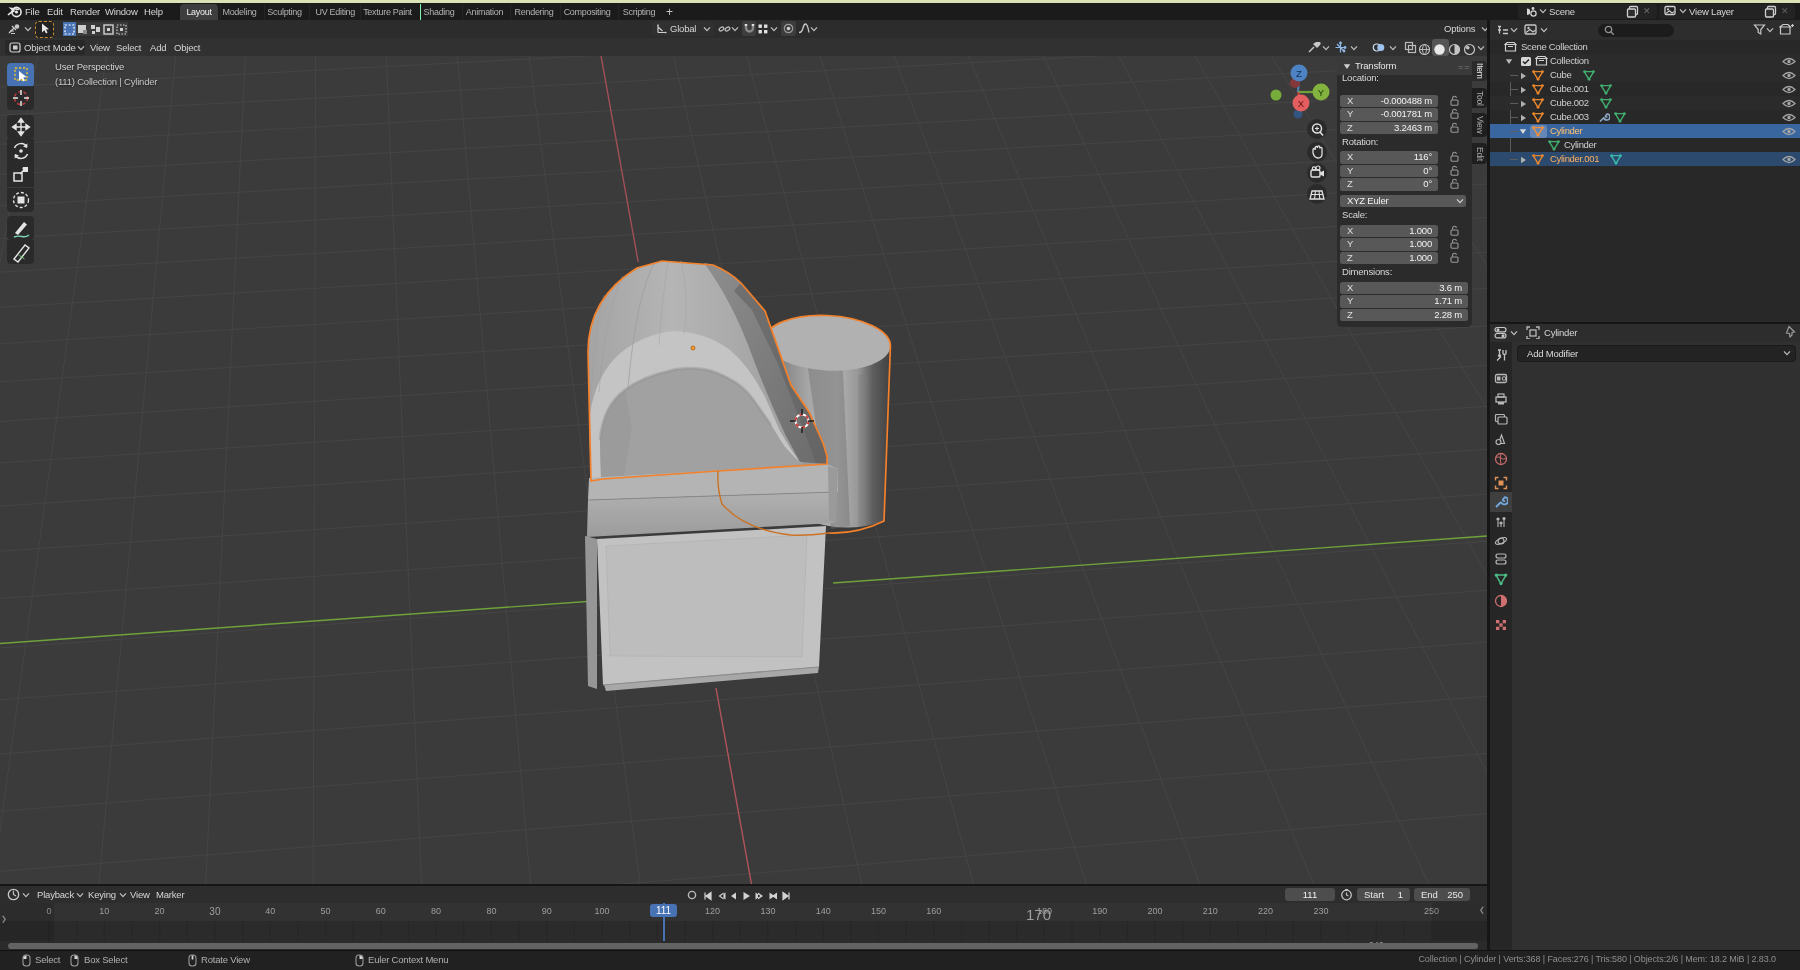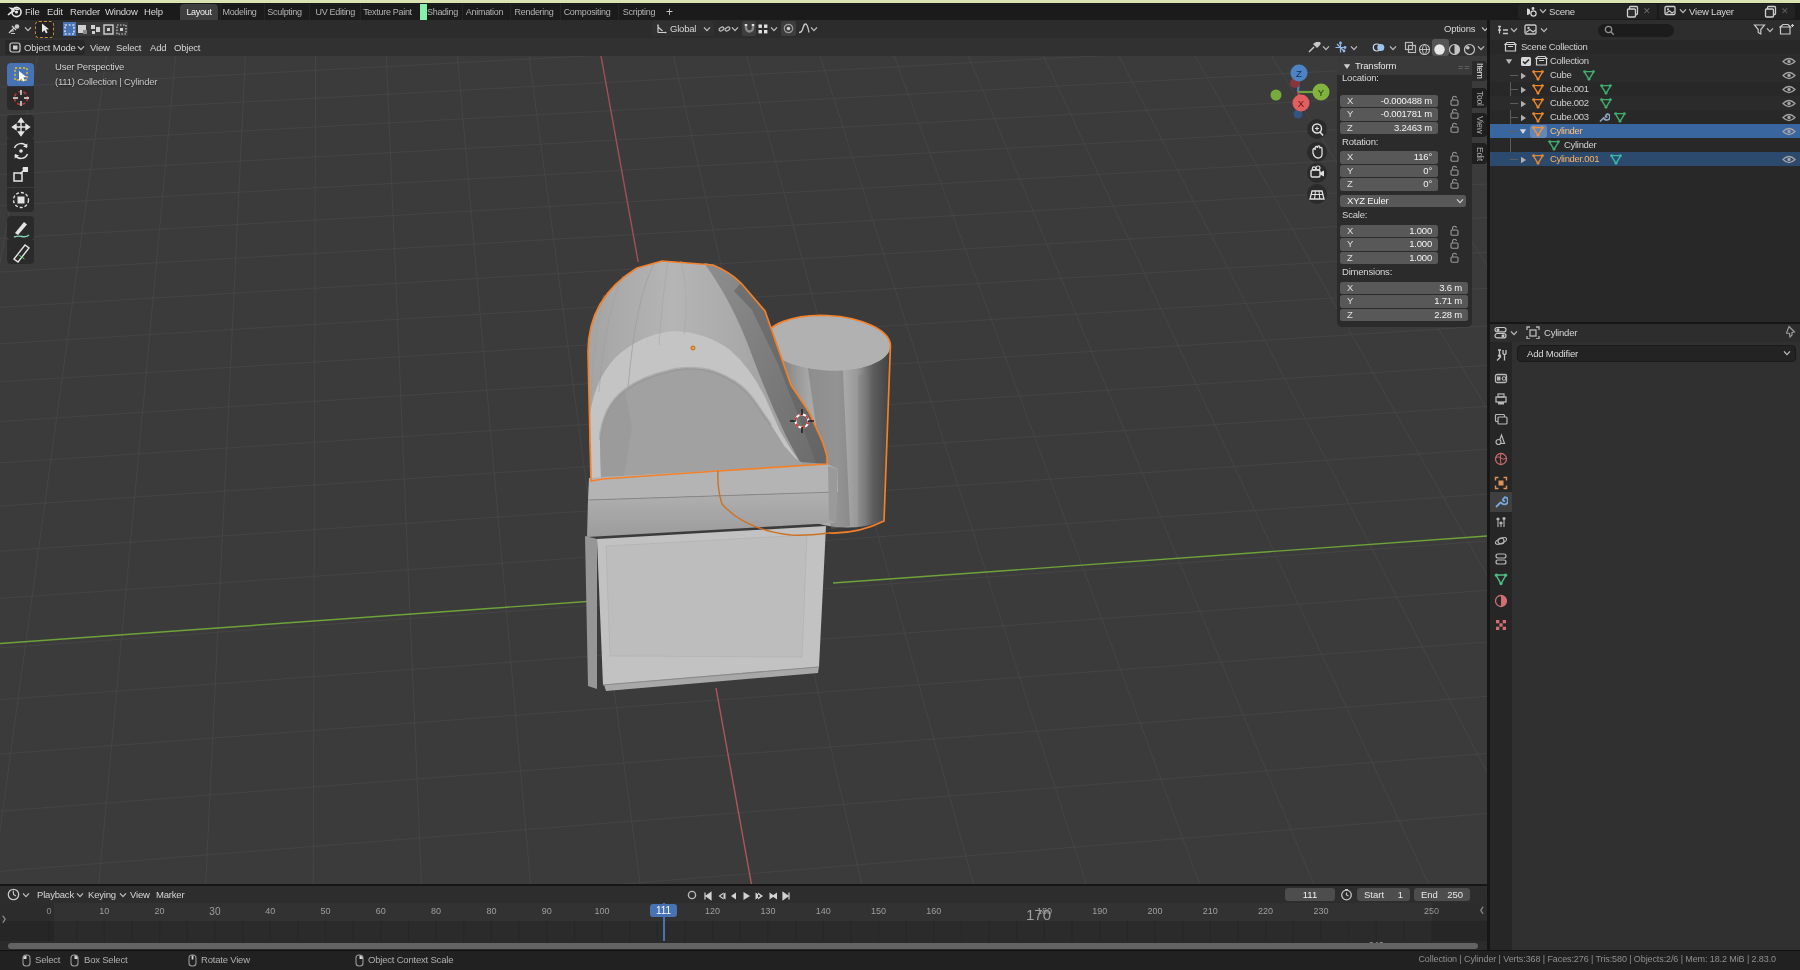--- a/index.html
+++ b/index.html
@@ -26,21 +26,21 @@
     <div class="abs t" style="left:25px;top:5px">File</div>
     <div class="abs t" style="left:47px;top:5px">Edit</div>
     <div class="abs t" style="left:70px;top:5px">Render</div>
     <div class="abs t" style="left:105px;top:5px">Window</div>
     <div class="abs t" style="left:144px;top:5px">Help</div>
     <div class="abs" style="left:180px;top:4px;width:38px;height:16px;background:#3e3e3e;border-radius:4px 4px 0 0;color:#f1f1f1;font-size:9px;letter-spacing:-0.3px;line-height:16px;text-align:center">Layout</div>
     <div class="abs" style="left:220px;top:4px;width:37px;height:16px;color:#b2b2b2;font-size:9px;letter-spacing:-0.3px;line-height:16px;text-align:center;border-left:1px solid #252525">Modeling</div>
     <div class="abs" style="left:264px;top:4px;width:39px;height:16px;color:#b2b2b2;font-size:9px;letter-spacing:-0.3px;line-height:16px;text-align:center;border-left:1px solid #252525">Sculpting</div>
     <div class="abs" style="left:309px;top:4px;width:45px;height:16px;color:#b2b2b2;font-size:9px;letter-spacing:-0.3px;line-height:16px;text-align:right;border-left:1px solid #252525">UV Editing</div>
     <div class="abs" style="left:360px;top:4px;width:53px;height:18px;color:#b2b2b2;font-size:9px;letter-spacing:-0.3px;line-height:16px;text-align:center;border-left:1px solid #252525">Texture Paint</div>
-    <div class="abs" style="left:420px;top:4px;width:36px;height:16px;color:#b2b2b2;font-size:9px;letter-spacing:-0.3px;line-height:16px;text-align:left;border-left:7px solid #86efac">Shading</div>
+    <div class="abs" style="left:420px;top:4px;width:36px;height:16px;color:#b2b2b2;font-size:9px;letter-spacing:-0.3px;line-height:16px;text-align:center;border-left:1px solid #86efac">Shading</div>
     <div class="abs" style="left:462px;top:4px;width:43px;height:16px;color:#b2b2b2;font-size:9px;letter-spacing:-0.3px;line-height:16px;text-align:center;border-left:1px solid #252525">Animation</div>
     <div class="abs" style="left:510px;top:4px;width:46px;height:16px;color:#b2b2b2;font-size:9px;letter-spacing:-0.3px;line-height:16px;text-align:center;border-left:1px solid #252525">Rendering</div>
     <div class="abs" style="left:560px;top:4px;width:52px;height:16px;color:#b2b2b2;font-size:9px;letter-spacing:-0.3px;line-height:16px;text-align:center;border-left:1px solid #252525">Compositing</div>
     <div class="abs" style="left:618px;top:4px;width:40px;height:16px;color:#b2b2b2;font-size:9px;letter-spacing:-0.3px;line-height:16px;text-align:center;border-left:1px solid #252525">Scripting</div>
     <div class="abs" style="left:666px;top:4px;color:#c8c8c8;font-size:12px;line-height:16px">+</div>
     <div class="abs" style="left:1518px;top:4px;width:139px;height:15px;background:#232323;border-radius:3px"></div>
     <div class="abs" style="left:1659px;top:4px;width:136px;height:15px;background:#232323;border-radius:3px"></div>
     <div class="abs" style="left:1524px;top:6px">
       <svg width="14" height="11" viewBox="0 0 14 11" style="">
         <path d="M3 9 A3.2 3.2 0 1 0 3 2.6 L3 9" fill="#d8d8d8"></path>
@@ -1237,14 +1237,14 @@
         <rect x="3.6" y="1.5" width="1.8" height="4" fill="#d8d8d8"></rect>
       </svg>
     </div>
     <div class="abs t dim" style="left:201px;top:953px">Rotate View</div>
     <div class="abs" style="left:355px;top:954px">
       <svg width="9" height="13" viewBox="0 0 9 13" style="">
         <rect x="1" y="1" width="7" height="11" rx="3" fill="none" stroke="#9a9a9a" stroke-width="1.1"></rect>
         <path d="M7.7 5 L4.5 5 L4.5 1.2 Q7.7 1.6 7.7 5 Z" fill="#d8d8d8"></path>
       </svg>
     </div>
-    <div class="abs t dim" style="left:368px;top:953px">Object Context Scale</div>
+    <div class="abs t dim" style="left:368px;top:953px">Euler Context Menu</div>
     <div class="abs" style="right:24px;top:954px;color:#8f8f8f;font-size:9px;letter-spacing:-0.1px">Collection | Cylinder | Verts:368 | Faces:276 | Tris:580 | Objects:2/6 | Mem: 18.2 MiB | 2.83.0</div>
   </div>
 </body></html>

